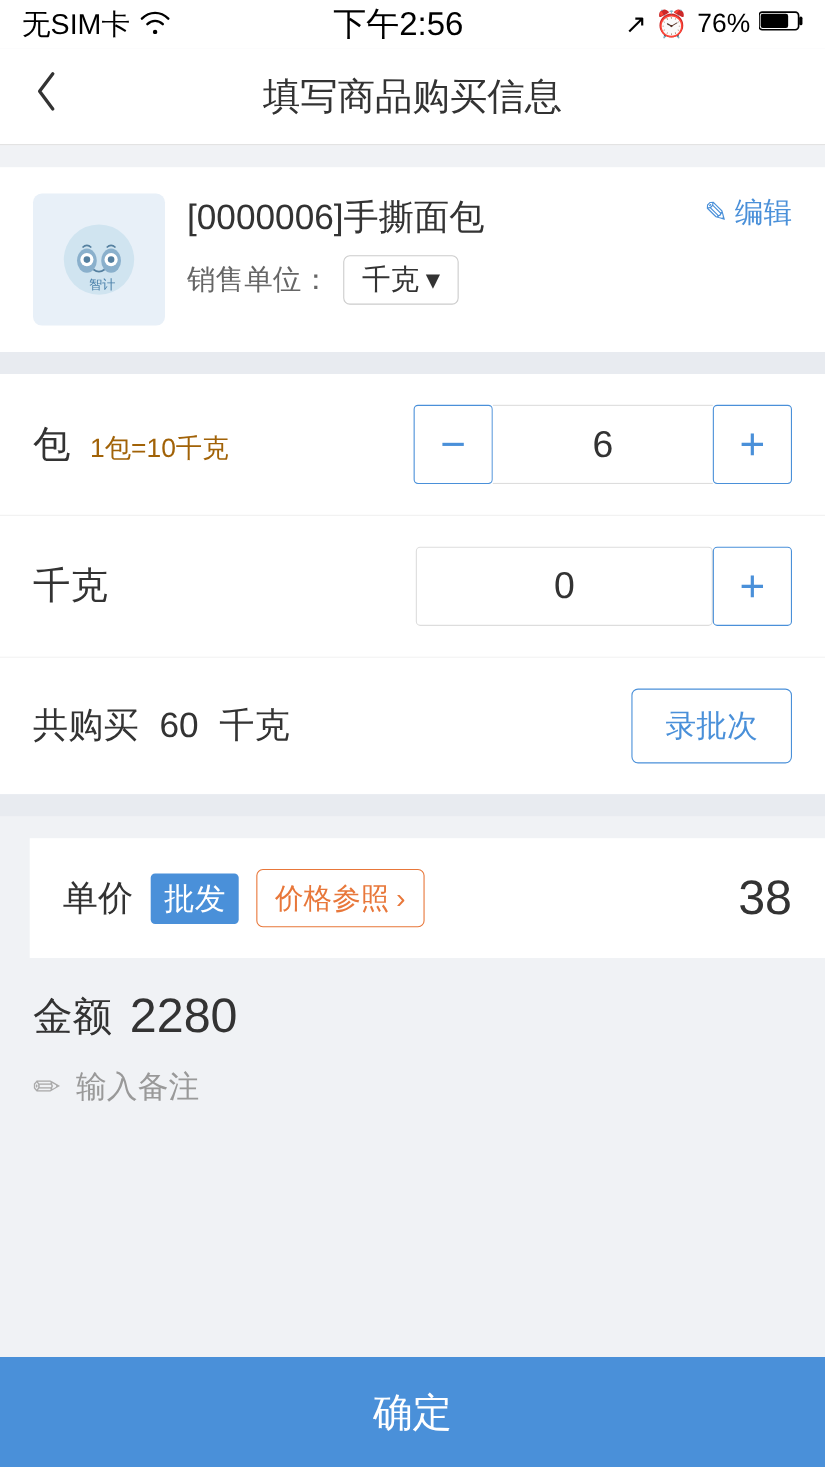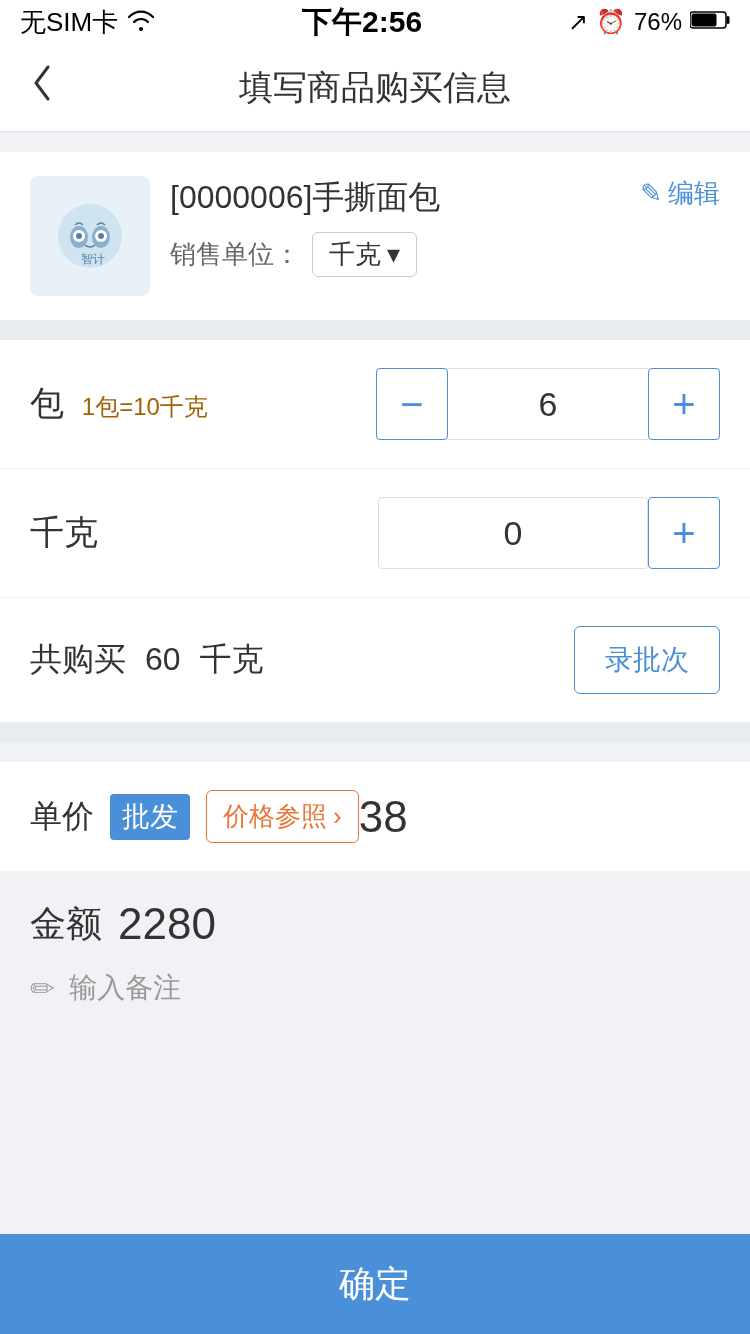--- a/index.html
+++ b/index.html
@@ -18,21 +18,21 @@
       background: #fff;
       height: 44px;
       display: flex;
       align-items: center;
       justify-content: space-between;
       padding: 0 20px;
       font-size: 26px;
       color: #000;
     }
     .status-left { display: flex; align-items: center; gap: 8px; }
-    .status-center { font-size: 30px; font-weight: 700; }
+    .status-center { font-size: 30px; font-weight: 400; }
     .status-right { display: flex; align-items: center; gap: 8px; font-size: 24px; }
 
     
     .nav-bar {
       background: #fff;
       height: 88px;
       display: flex;
       align-items: center;
       justify-content: center;
       position: relative;
@@ -198,21 +198,22 @@
       cursor: pointer;
     }
 
     
     .price-section {
       background: #fff;
       margin-top: 20px;
       padding: 28px 30px;
       display: flex;
       align-items: center;
-      justify-content: flex-start;
+      justify-content: space-between;
+      margin-left: 27px;
     }
     .price-left {
       display: flex;
       align-items: center;
       gap: 16px;
     }
     .price-label {
       font-size: 32px;
       color: #333;
     }

